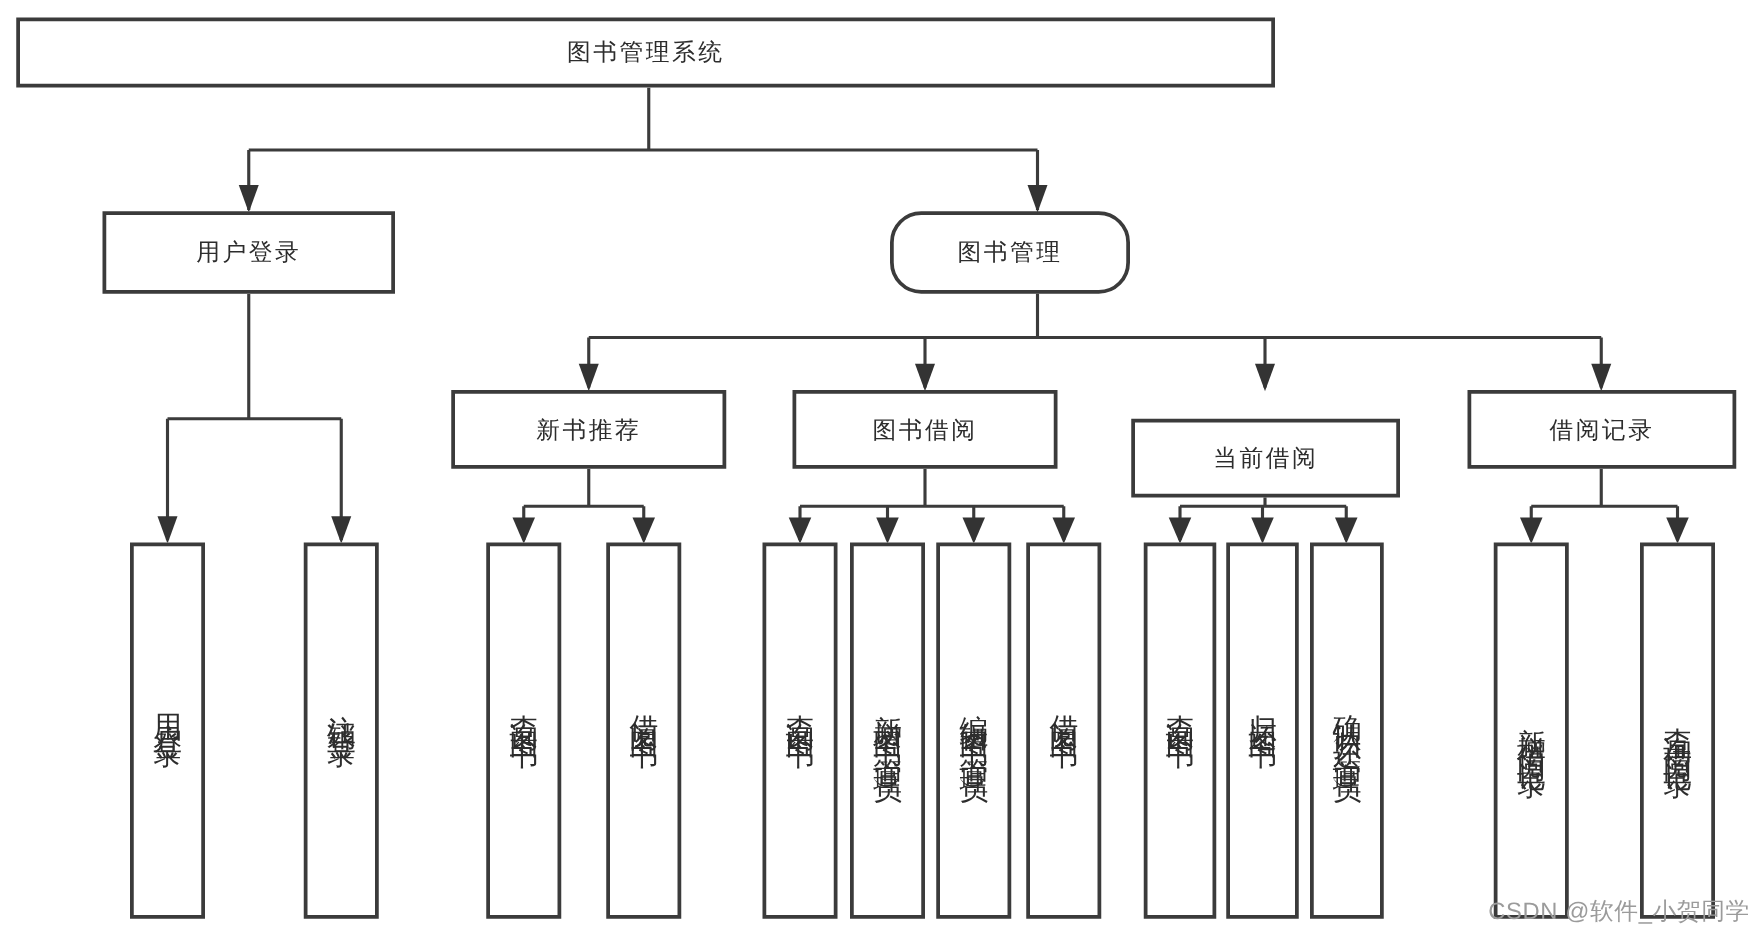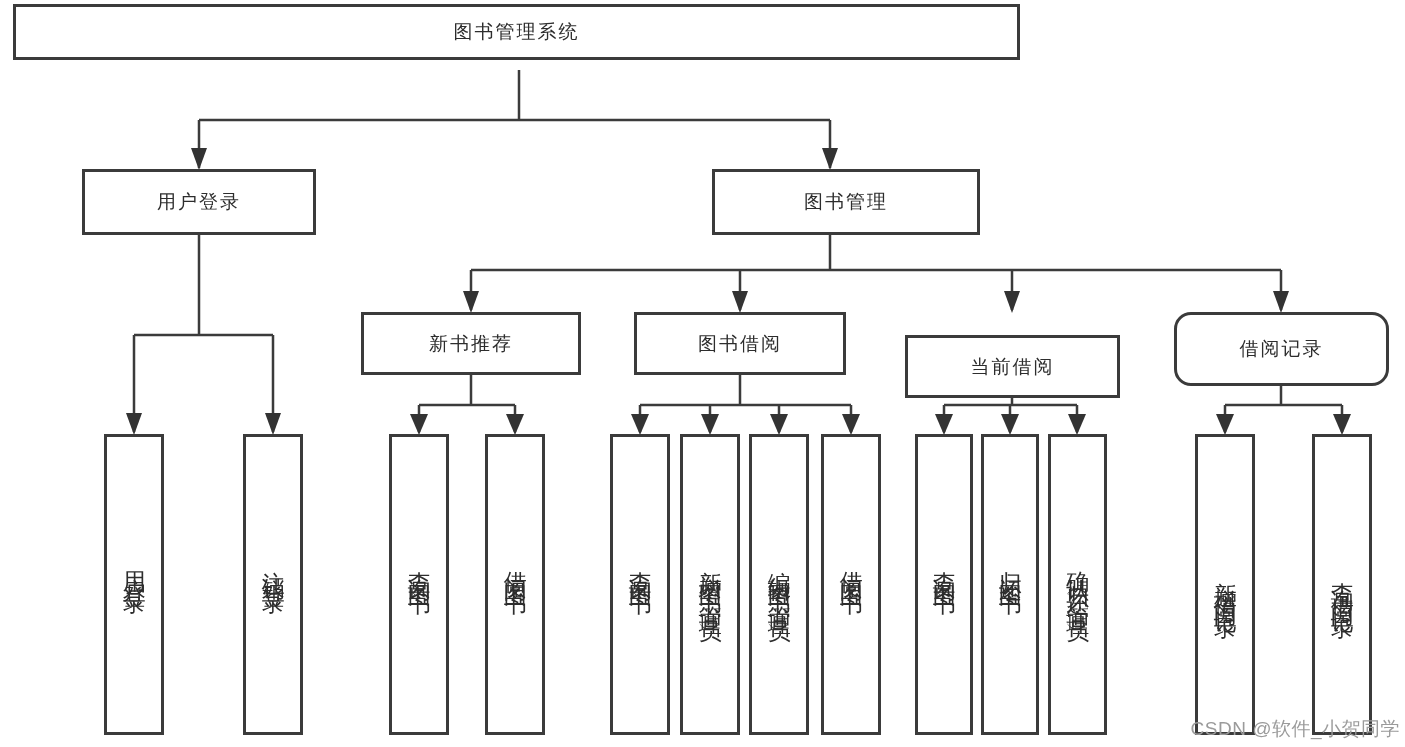--- a/index.html
+++ b/index.html
@@ -20,27 +20,27 @@
     background: #ffffff;
     border: 3px solid #3b3b3b;
     display: flex;
     align-items: center;
     justify-content: center;
     color: #2d2d2d;
     font-size: 19px;
     letter-spacing: 2px;
     white-space: nowrap;
   }
-  .root { left: 13px;   top: 4px;  width: 1007px; height: 56px; }
+  .root { left: 13px;   top: 14px;  width: 1007px; height: 56px; }
   .b0   { left: 82px;   top: 169px; width: 234px;  height: 66px; }
-  .b1   { left: 712px;  top: 169px; width: 268px;  height: 66px; }
+  .b1   { left: 712px;  top: 169px; width: 192px;  height: 66px; border-radius: 25px; }
   .m0   { left: 361px;  top: 312px; width: 220px;  height: 63px; }
   .m1   { left: 634px;  top: 312px; width: 212px;  height: 63px; }
   .m2   { left: 905px;  top: 312px; width: 215px;  height: 63px; margin-top: 23px; }
-  .m3   { left: 1174px; top: 312px; width: 215px;  height: 74px; border-radius: 17px; }
+  .m3   { left: 1174px; top: 312px; width: 215px;  height: 63px; }
 
   
   .leaf {
     position: absolute;
     box-sizing: border-box;
     top: 434px;
     width: 60px;
     height: 301px;
     background: #ffffff;
     border: 3px solid #3b3b3b;

